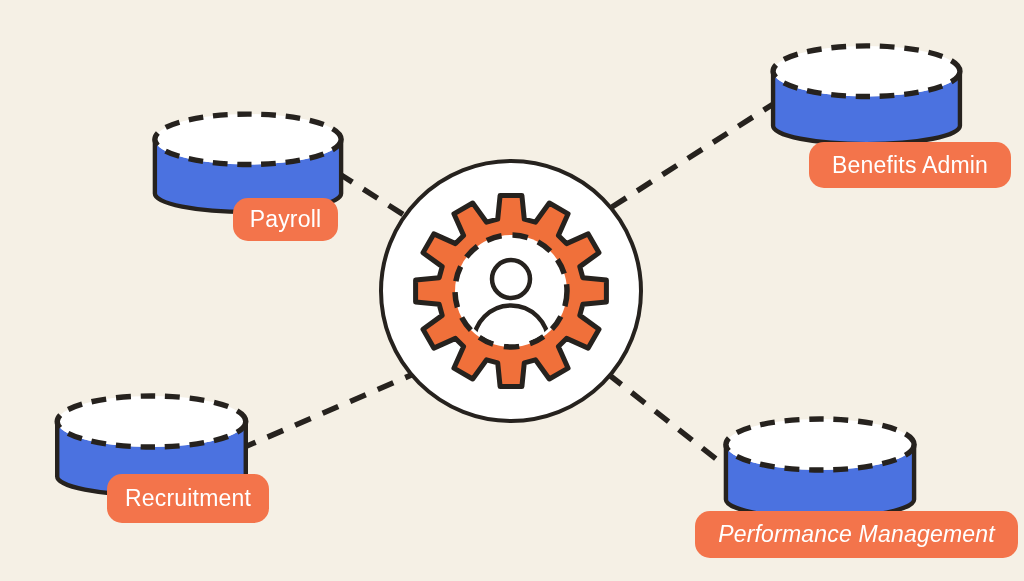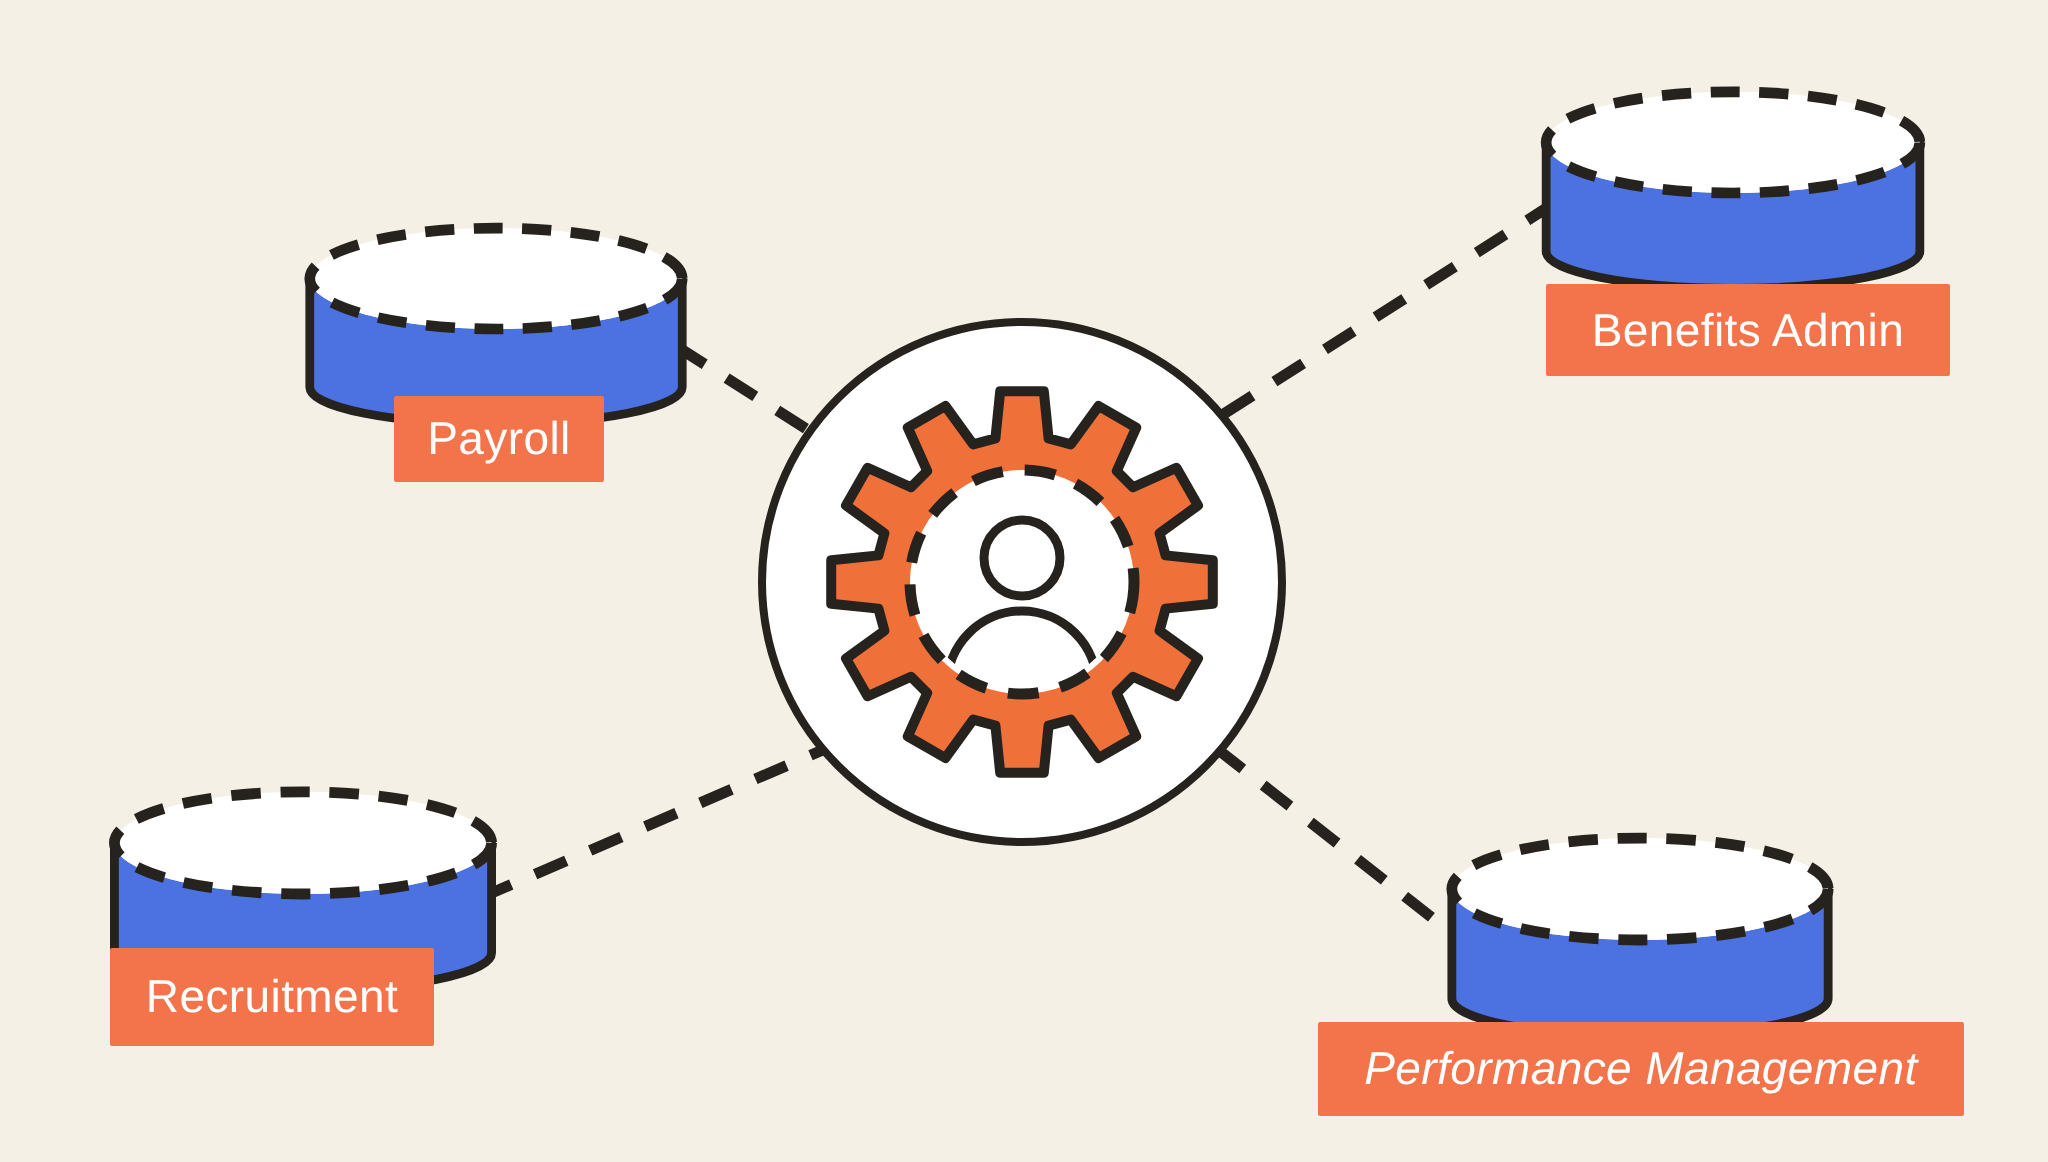--- a/index.html
+++ b/index.html
@@ -26,24 +26,25 @@
     stroke:var(--outline,#26221E);
     stroke-width:5.5;
     stroke-dasharray:15 10;
     stroke-linecap:butt;
   }
   .node-label{
     position:absolute;
     display:flex;align-items:center;justify-content:center;
     background:var(--label_bg,#F4764B);
     color:var(--label_text,#FFFFFF);
-    border-radius:1px;
+    border-radius:15px;
     font-size:23px;font-weight:500;
     white-space:nowrap;
     letter-spacing:0.2px;
+    margin-left:36px;
   }
   .hub{position:absolute;left:365px;top:145px;}
   .hub-circle{fill:var(--hub_fill,#FFFFFF);stroke:var(--outline,#26221E);stroke-width:4;}
   .gear{fill:var(--accent_orange,#F0703A);stroke:var(--outline,#26221E);stroke-width:5;stroke-linejoin:round;}
   .gear-inner{
     fill:var(--hub_fill,#FFFFFF);
     stroke:var(--outline,#26221E);
     stroke-width:5.5;
     stroke-dasharray:15.5 11;
   }
@@ -88,21 +89,21 @@
   <div class="node" style="left:722px;top:415px;">
     <svg width="196" height="110" viewBox="0 0 200 112">
       <path class="cyl-body" d="M4 30 V86 A96 19 0 0 0 196 86 V30 A96 26 0 0 1 4 30 Z"></path>
       <path class="cyl-side" d="M4 30 V86 A96 19 0 0 0 196 86 V30"></path>
       <ellipse class="cyl-top" cx="100" cy="30" rx="96" ry="26"></ellipse>
     </svg>
   </div>
 
   <div class="node-label" style="left:197px;top:198px;width:105px;height:43px;text-align:right;">Payroll</div>
   <div class="node-label" style="left:773px;top:142px;width:202px;height:46px;">Benefits Admin</div>
-  <div class="node-label" style="left:55px;top:474px;width:162px;height:49px;">Recruitment</div>
+  <div class="node-label" style="left:71px;top:474px;width:162px;height:49px;">Recruitment</div>
   <div class="node-label" style="left:659px;top:511px;width:323px;height:47px;font-style:italic;">Performance Management</div>
 
   <div class="hub">
     <svg width="292" height="292" viewBox="0 0 292 292">
       <defs>
         <clipPath id="person-clip">
             <circle cx="146" cy="146" r="53"></circle>
           </clipPath>
       </defs>
       <circle class="hub-circle" cx="146" cy="146" r="130"></circle>

